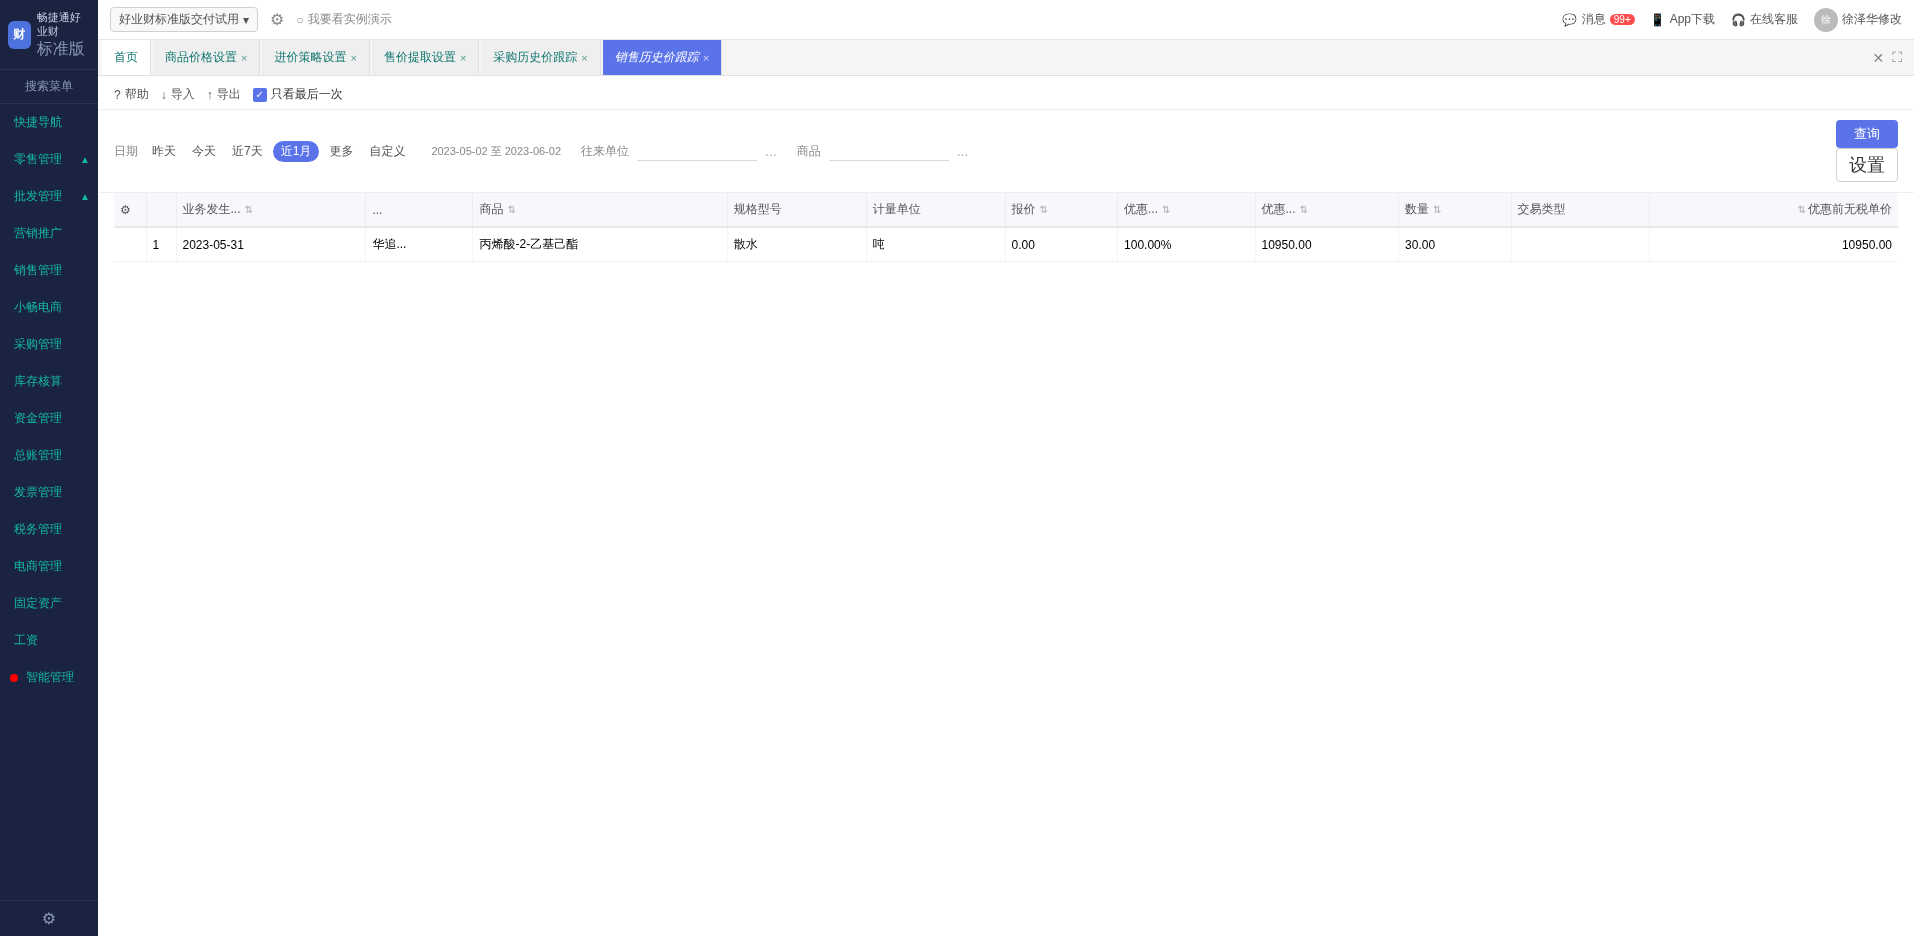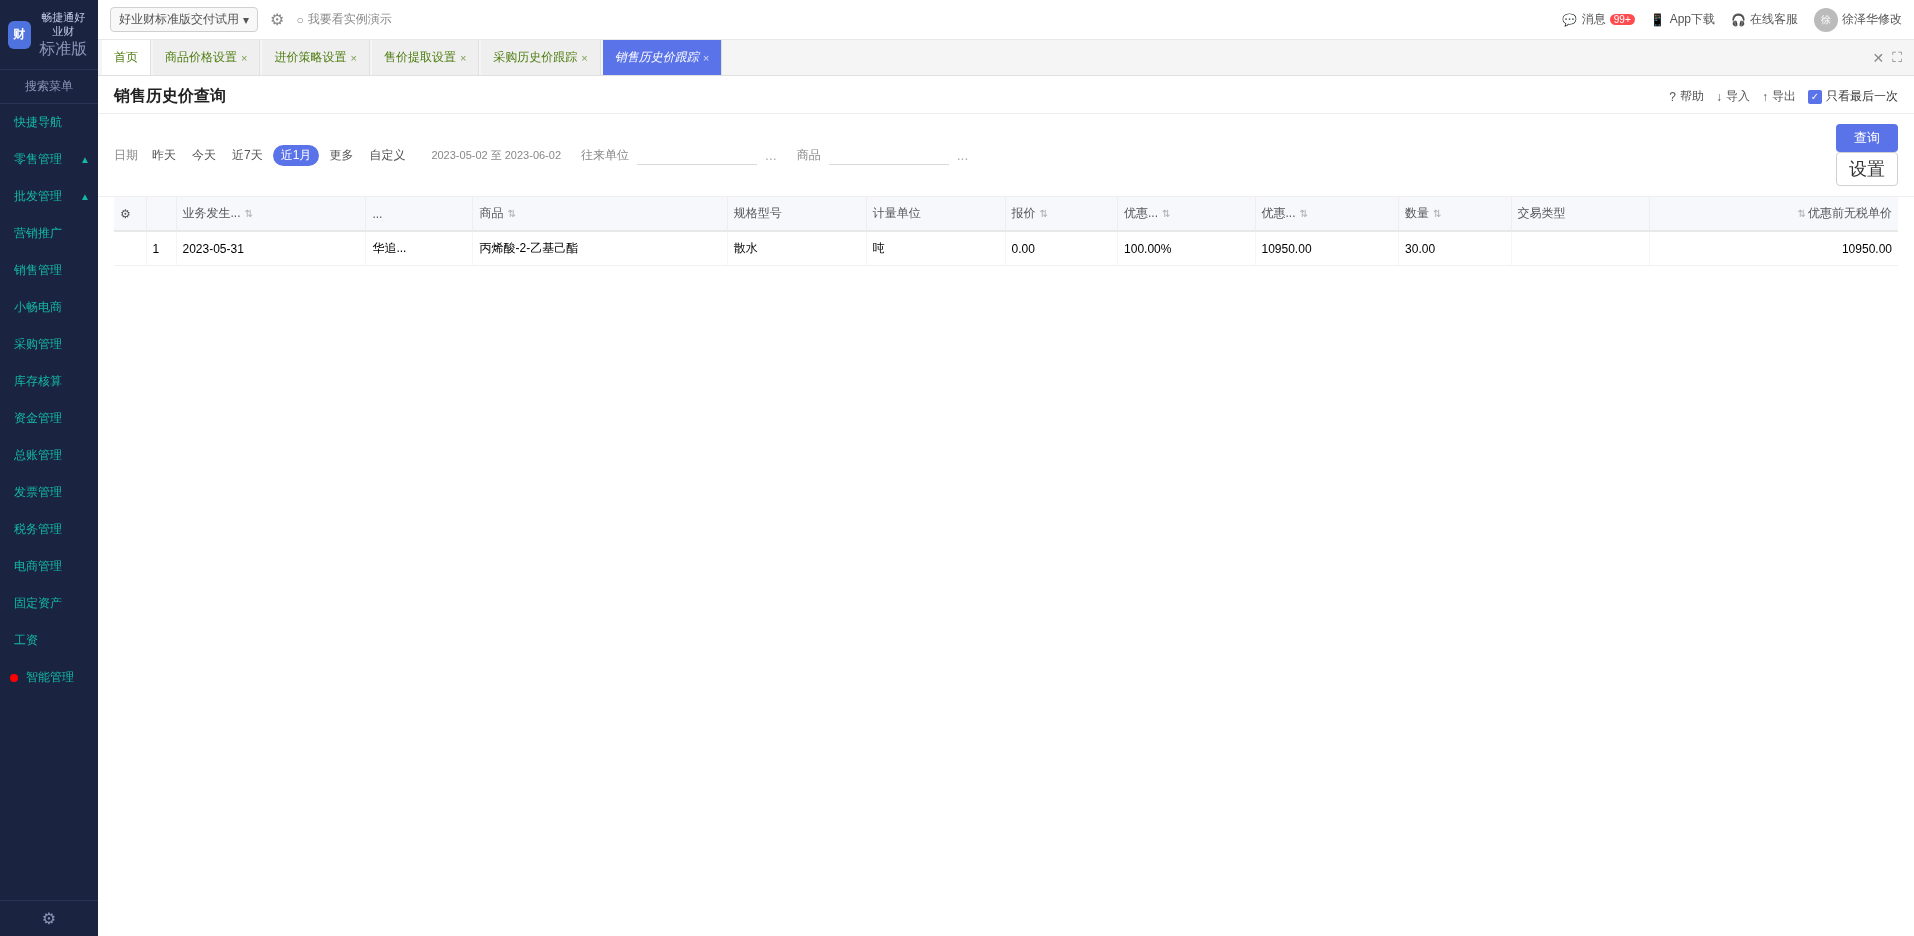--- a/index.html
+++ b/index.html
@@ -25,21 +25,21 @@
       border-bottom: 1px solid #2a3355;
       min-height: 50px;
     }
     .sidebar-logo-icon {
       width: 28px; height: 28px;
       background: #4e73df;
       border-radius: 6px;
       display: flex; align-items: center; justify-content: center;
       color: white; font-size: 12px; font-weight: bold;
     }
-    .sidebar-logo-text { font-size: 11px; color: #c5cde6; line-height: 1.3; text-align: center; }
+    .sidebar-logo-text { font-size: 11px; color: #c5cde6; line-height: 1.3; }
     .sidebar-logo-text .sub { font-size: 16px; color: #8a96b8; }
 
     .sidebar-search {
       padding: 8px;
       text-align: center;
       color: #8a96b8;
       font-size: 12px;
       cursor: pointer;
       border-bottom: 1px solid #2a3355;
     }
@@ -150,21 +150,21 @@
       align-items: stretch;
       border-bottom: 1px solid #e0e0e0;
       padding: 0 4px;
       gap: 2px;
       overflow-x: auto;
     }
     .tab {
       display: flex; align-items: center; gap: 4px;
       padding: 0 12px;
       font-size: 12px;
-      color: #4d7c0f;
+      color: #0f766e;
       cursor: pointer;
       white-space: nowrap;
       border-right: 1px solid #e0e0e0;
       background: #efefef;
     }
     .tab.active {
       background: #5b73e8;
       color: #fff;
       font-style: italic;
     }
@@ -447,21 +447,20 @@
       <span>销售历史价跟踪</span>
       <span class="tab-close">×</span>
     </div>
     <div style="margin-left:auto; display:flex; align-items:center; gap:8px; padding-right:8px;">
       <span style="cursor:pointer; color:#888; font-size:14px;">✕</span>
       <span style="cursor:pointer; color:#888; font-size:14px;">⛶</span>
     </div>
   </div>
 
   <div class="page-header">
-    <span class="page-title">销售历史价查询</span>
     <div class="page-header-actions">
       <div class="header-action-btn">
         <span>?</span>
         <span>帮助</span>
       </div>
       <div class="header-action-btn">
         <span>↓</span>
         <span>导入</span>
       </div>
       <div class="header-action-btn">

